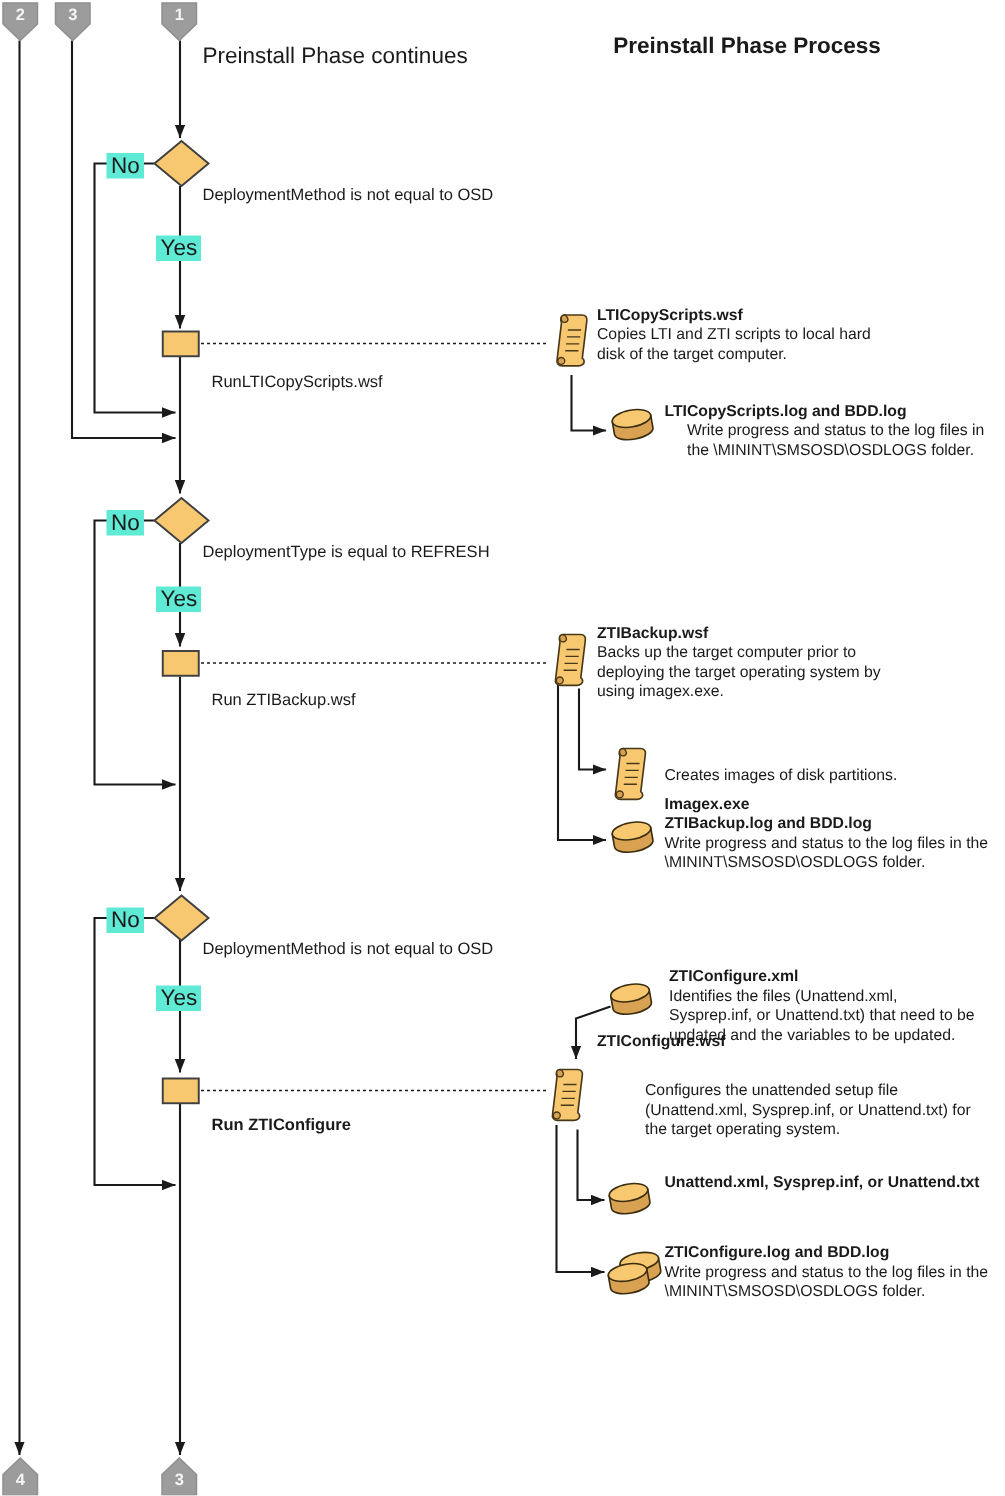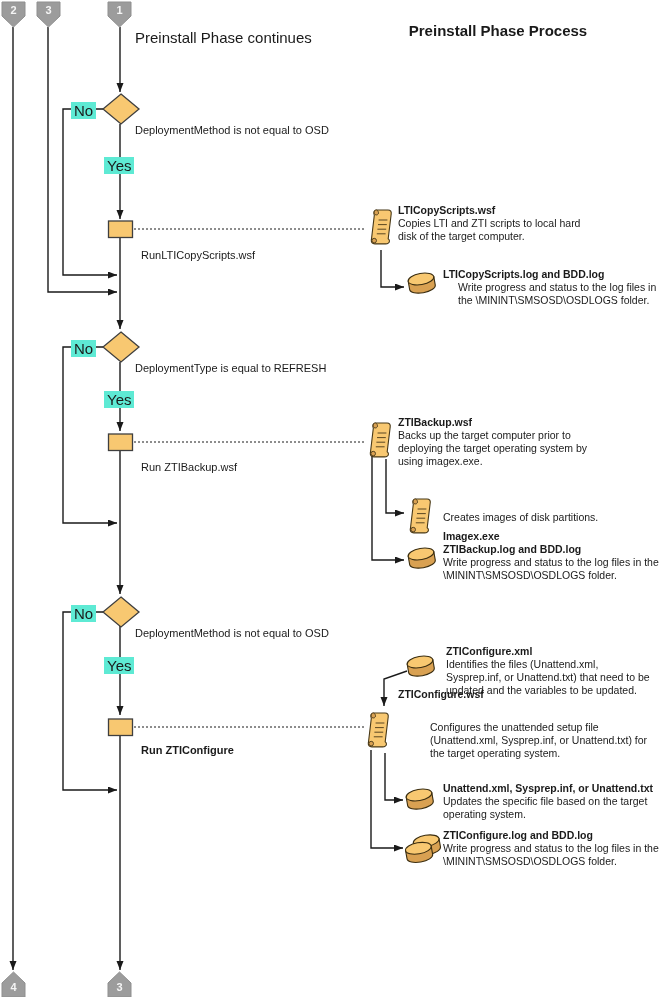--- a/index.html
+++ b/index.html
@@ -188,20 +188,18 @@
   <div class="ann-body" style="left:446px;top:658px;">Identifies the files (Unattend.xml,
 Sysprep.inf, or Unattend.txt) that need to be
 updated and the variables to be updated.</div>
 
   <div class="ann-title" style="left:398px;top:688px;">ZTIConfigure.wsf</div>
   <div class="ann-body" style="left:398px;top:721px;margin-left:32px;">Configures the unattended setup file
 (Unattend.xml, Sysprep.inf, or Unattend.txt) for
 the target operating system.</div>
 
   <div class="ann-title" style="left:443px;top:782px;">Unattend.xml, Sysprep.inf, or Unattend.txt</div>
-  <div class="ann-body" style="left:443px;top:795px;">Updates the specific file based on the target
-operating system.</div>
 
   <div class="ann-title" style="left:443px;top:829px;text-align:center;">ZTIConfigure.log and BDD.log</div>
   <div class="ann-body" style="left:443px;top:842px;">Write progress and status to the log files in the
 \MININT\SMSOSD\OSDLOGS folder.</div>
 
 </div>
 
 </body></html>

